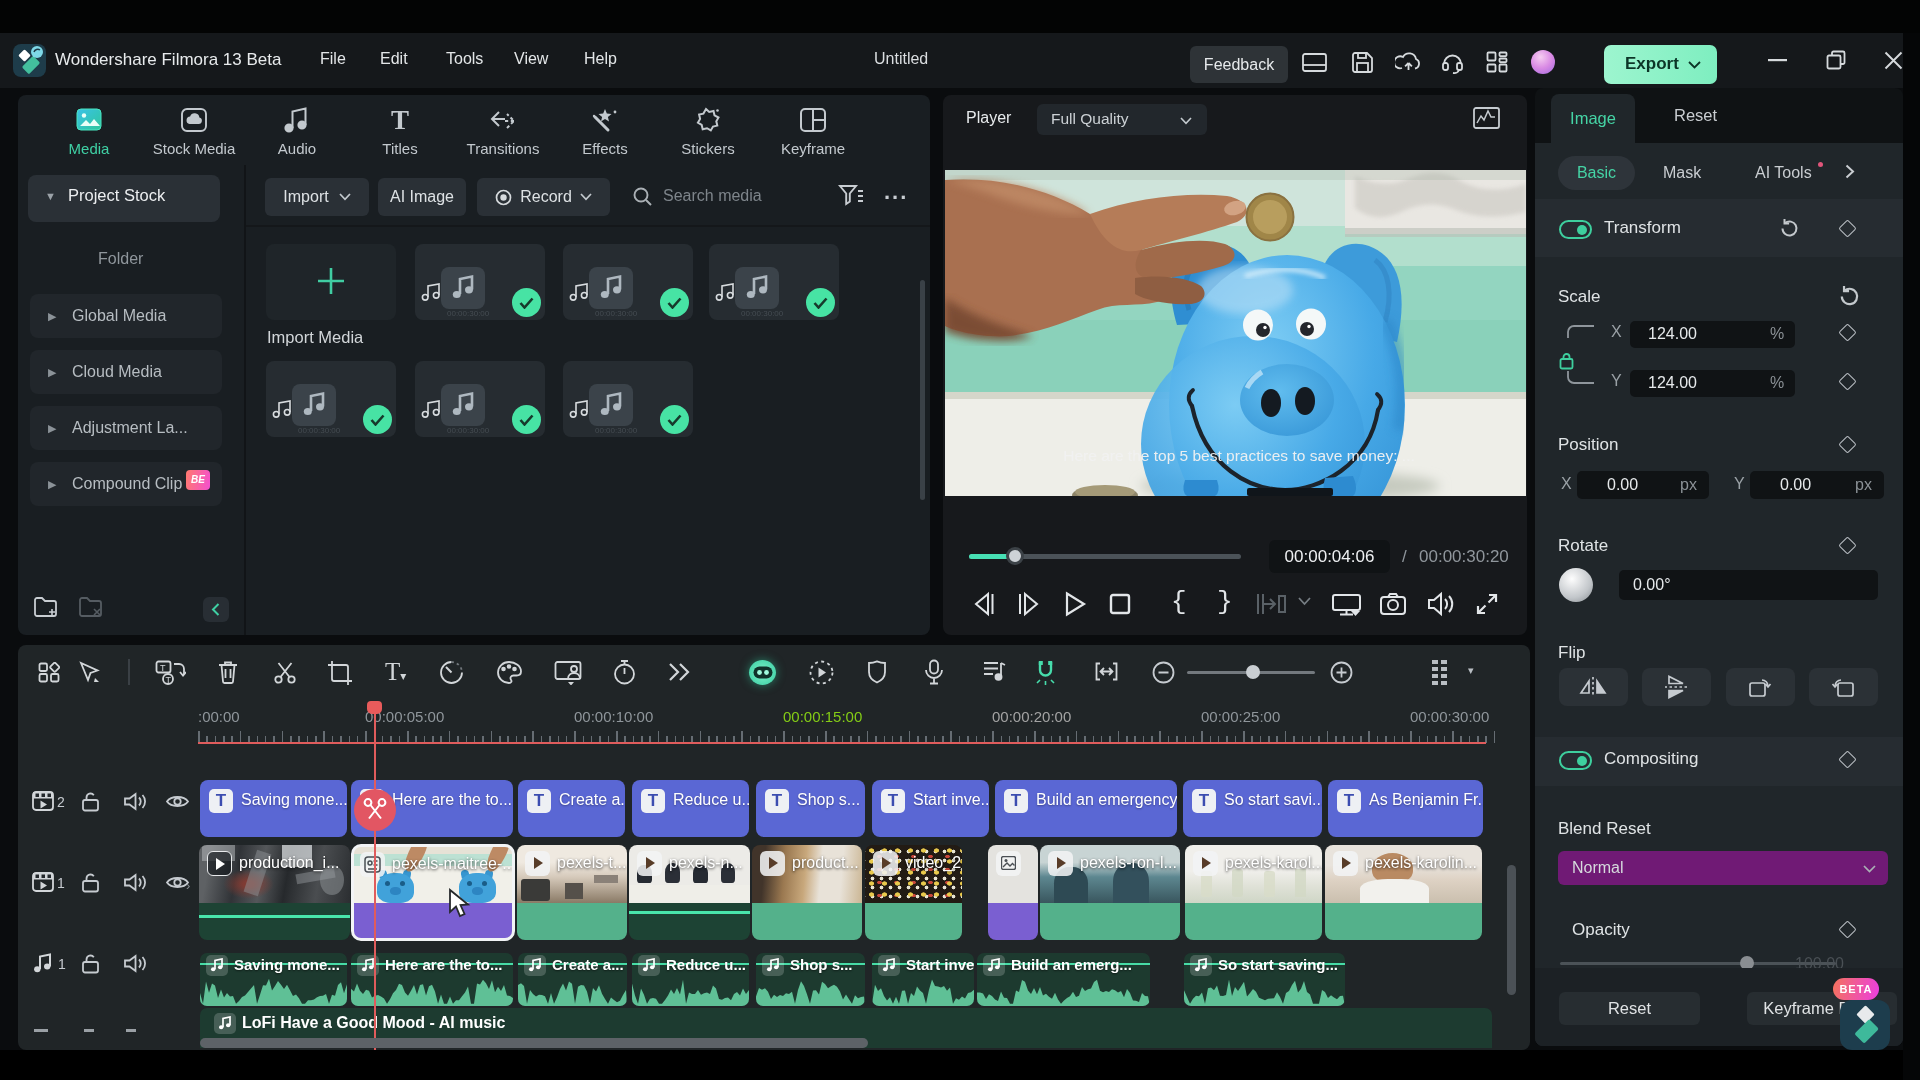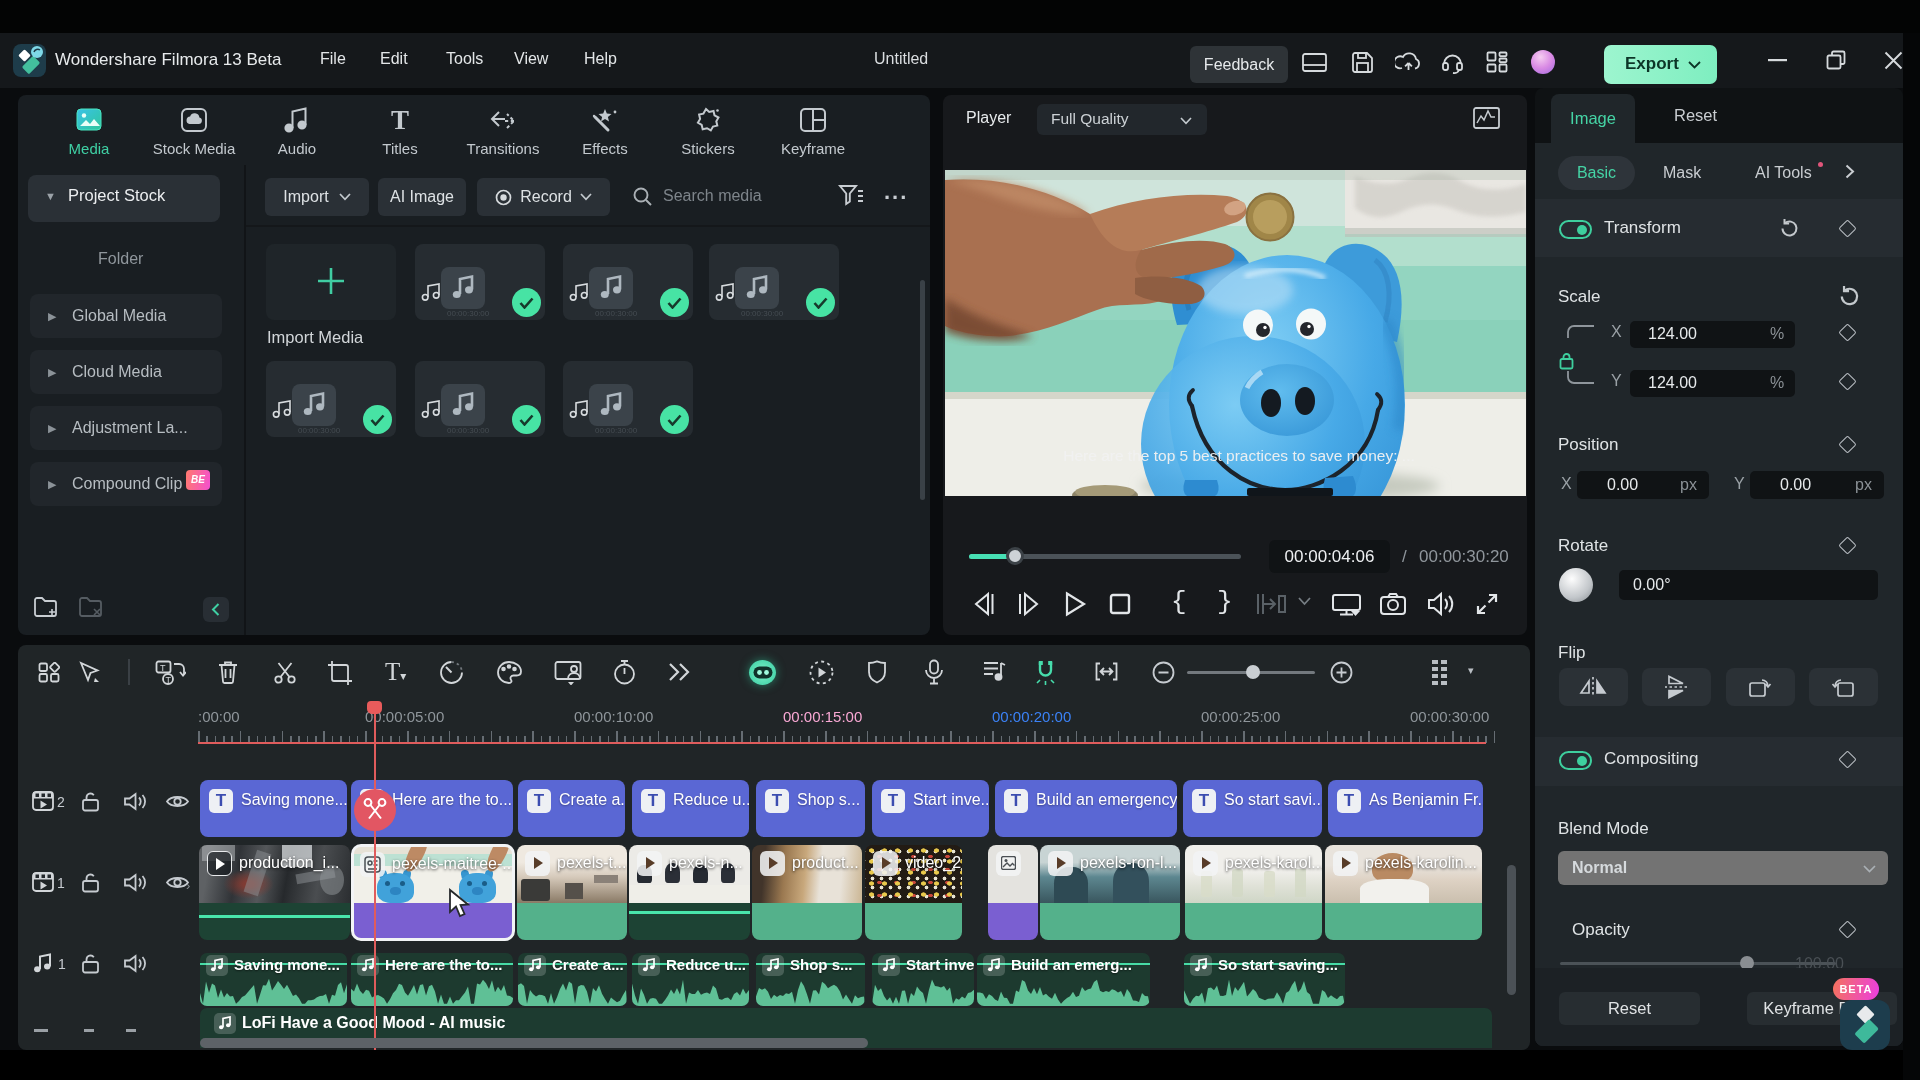--- a/index.html
+++ b/index.html
@@ -630,22 +630,22 @@
         </svg>
       </div>
 
     <div class="abs" style="left:0; top:649px; width:368px; height:49px; background:#262c31;"></div>
     <div class="abs" style="left:24px; top:663px; width:33px; height:19px; border:2px solid #3ecf9e; border-radius:10px;">
         <div class="abs" style="left:16px; top:2.5px; width:10px; height:10px; border-radius:50%; background:#3ecf9e;"></div>
       </div>
     <div class="rp-label" style="left:69px; top:661px;">Compositing</div>
     <div class="diamond" style="left:306px; top:665px;"></div>
 
-    <div class="rp-label" style="left:23px; top:731px;">Blend Mode</div>
-    <div class="rp-input" style="left:23px; top:763px; width:330px; height:34px; background:#737373; border-radius:6px;font-weight:bold;">
+    <div class="rp-label" style="left:23px; top:731px;">Blend Reset</div>
+    <div class="rp-input" style="left:23px; top:763px; width:330px; height:34px; background:#701a75; border-radius:6px;">
         <span class="abs" style="left:14px; top:8px; color:#d6dadd;">Normal</span>
       <svg class="abs" style="left:305px; top:14px;" width="13" height="8" viewBox="0 0 13 8" fill="none" stroke="#aab0b5" stroke-width="1.7">
           <path d="M1 1 l5.5 5.5 L12 1"></path>
         </svg>
       </div>
 
     <div class="rp-label" style="left:37px; top:832px;">Opacity</div>
     <div class="diamond" style="left:306px; top:835px;"></div>
     <div class="abs" style="left:25px; top:874px; width:276px; height:3px; background:#4b5257; border-radius:2px;"></div>
     <div class="abs" style="left:205px; top:868px; width:14px; height:14px; border-radius:50%; background:#8a8e92;"></div>
@@ -840,22 +840,22 @@
         <div class="abs" style="left:16px; top:384px; width:14px; height:2.5px; background:#9aa0a5;"></div>
         <div class="abs" style="left:66px; top:384px; width:10px; height:2.5px; background:#9aa0a5;"></div>
         <div class="abs" style="left:108px; top:384px; width:10px; height:2.5px; background:#9aa0a5;"></div>
         <div class="abs" style="left:168px; top:233px; color:#878d92; font-size:13px;">›</div>
       </div>
 
     <div id="ruler">
         <div class="abs" style="left:180px; top:63px; color:#8f969b; font-size:15px;">:00:00</div>
         <div class="abs" style="left:347px; top:63px; color:#8f969b; font-size:15px;">00:00:05:00</div>
         <div class="abs" style="left:556px; top:63px; color:#8f969b; font-size:15px;">00:00:10:00</div>
-        <div class="abs" style="left:765px; top:63px; color:#f9a8d4; font-size:15px;">00:00:15:00</div>
-        <div class="abs" style="left:974px; top:63px; color:#3b82f6; font-size:15px;">00:00:20:00</div>
+        <div class="abs" style="left:765px; top:63px; color:#84cc16; font-size:15px;">00:00:15:00</div>
+        <div class="abs" style="left:974px; top:63px; color:#a3a3a3; font-size:15px;">00:00:20:00</div>
         <div class="abs" style="left:1183px; top:63px; color:#8f969b; font-size:15px;">00:00:25:00</div>
         <div class="abs" style="left:1392px; top:63px; color:#8f969b; font-size:15px;">00:00:30:00</div>
         <div class="abs" style="left:180.0px; top:86px; width:1.5px; height:12px; background:#666d73;"></div>
         <div class="abs" style="left:188.4px; top:91px; width:1.5px; height:7px; background:#666d73;"></div>
         <div class="abs" style="left:196.7px; top:91px; width:1.5px; height:7px; background:#666d73;"></div>
         <div class="abs" style="left:205.1px; top:91px; width:1.5px; height:7px; background:#666d73;"></div>
         <div class="abs" style="left:213.4px; top:91px; width:1.5px; height:7px; background:#666d73;"></div>
         <div class="abs" style="left:221.8px; top:86px; width:1.5px; height:12px; background:#666d73;"></div>
         <div class="abs" style="left:230.2px; top:91px; width:1.5px; height:7px; background:#666d73;"></div>
         <div class="abs" style="left:238.5px; top:91px; width:1.5px; height:7px; background:#666d73;"></div>

